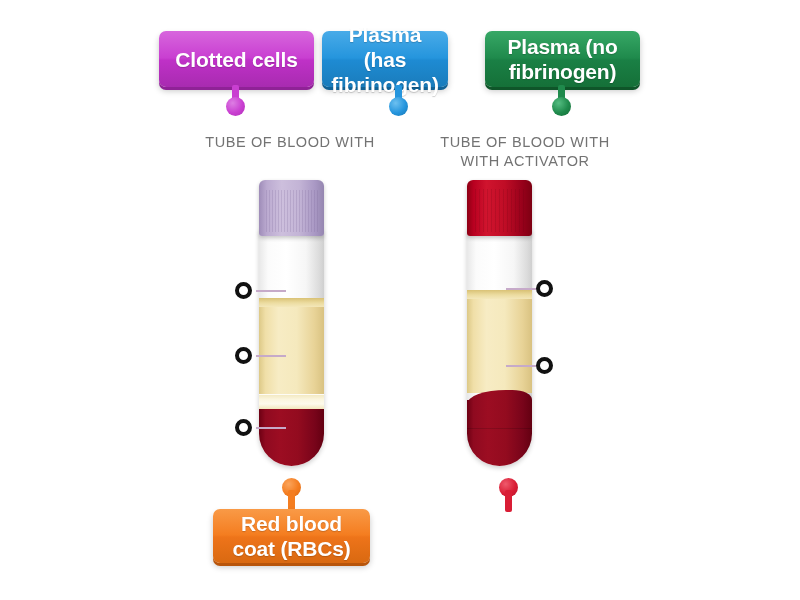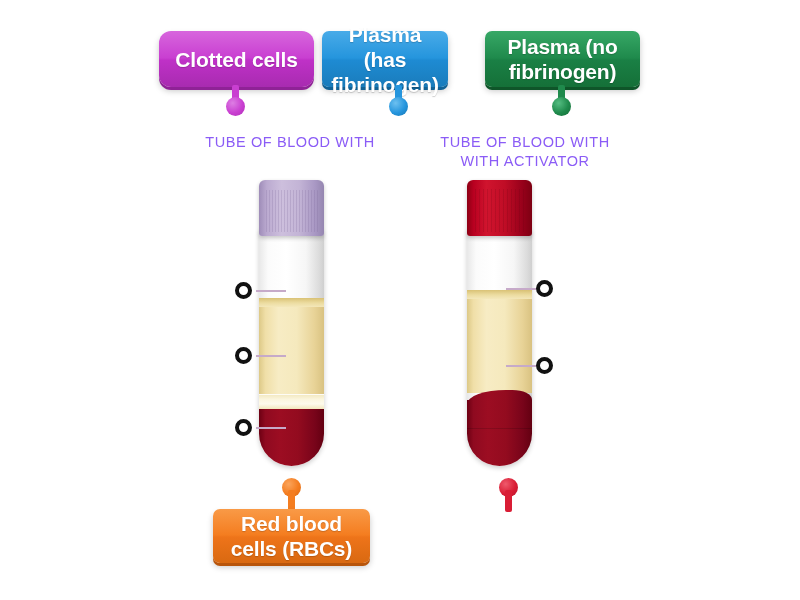--- a/index.html
+++ b/index.html
@@ -51,21 +51,21 @@
     height: 19px;
     border-radius: 50%;
   }
 
   
   .tube-title {
     position: absolute;
     text-align: center;
     font-size: 14.5px;
     line-height: 19px;
-    color: #8b5cf6;
+    color: #737373;
     letter-spacing: 0.6px;
     font-family: "Liberation Sans", sans-serif;
   }
 
   
   .tube {
     position: absolute;
   }
   .tube-glass {
     position: absolute;
@@ -175,21 +175,21 @@
     background: #c6aac9;
   }
 </style>
 </head>
 <body>
 
 <div id="stage">
 
   <div class="label-box" style="left:159px; top:31px; width:155px; height:56px;
               background:linear-gradient(to bottom,#d766dd 0%,#c93fd1 48%,#bf31c7 52%,#a82bb0 100%);
-              box-shadow:0 3px 0 #8f2296, 0 4px 6px rgba(0,0,0,0.22);border-radius:12px;">
+              box-shadow:0 3px 0 #8f2296, 0 4px 6px rgba(0,0,0,0.22);">
     <span>Clotted cells</span>
   </div>
   <div class="stem" style="left:232px; top:85px; height:17px; background:#c93fd1;"></div>
   <div class="knob" style="left:226px; top:97px; background:radial-gradient(circle at 35% 32%,#dd7ee3 0%,#c93fd1 55%,#b130b8 100%);"></div>
 
   <div class="label-box" style="left:322px; top:31px; width:126px; height:56px;
               background:linear-gradient(to bottom,#49abe8 0%,#2595dd 48%,#1e8bd3 52%,#1a7cbb 100%);
               box-shadow:0 3px 0 #126295, 0 4px 6px rgba(0,0,0,0.22);">
     <span>Plasma (has fibrinogen)</span>
   </div>
@@ -263,19 +263,19 @@
   <div class="ring" style="left:536px; top:280px;"></div>
 
   <div class="leader" style="left:506px; top:365px; width:30px;"></div>
   <div class="ring" style="left:536px; top:357px;"></div>
 
   <div class="knob" style="left:282px; top:478px; background:radial-gradient(circle at 35% 32%,#fba55c 0%,#f47d20 55%,#d96911 100%);"></div>
   <div class="stem" style="left:288px; top:490px; height:22px; background:#f47d20;"></div>
   <div class="label-box" style="left:213px; top:509px; width:157px; height:54px;
               background:linear-gradient(to bottom,#f99a47 0%,#f47d20 48%,#ee741a 52%,#d96911 100%);
               box-shadow:0 3px 0 #b8550b, 0 4px 6px rgba(0,0,0,0.22);">
-    <span>Red blood cells (RBCs)</span>
+    <span>Red blood coat (RBCs)</span>
   </div>
 
   <div class="knob" style="left:499px; top:478px; background:radial-gradient(circle at 35% 32%,#ef5a6c 0%,#d91d35 55%,#b8122a 100%);"></div>
   <div class="stem" style="left:505px; top:490px; height:22px; background:#d91d35;"></div>
 
 </div>
 
 </body></html>

